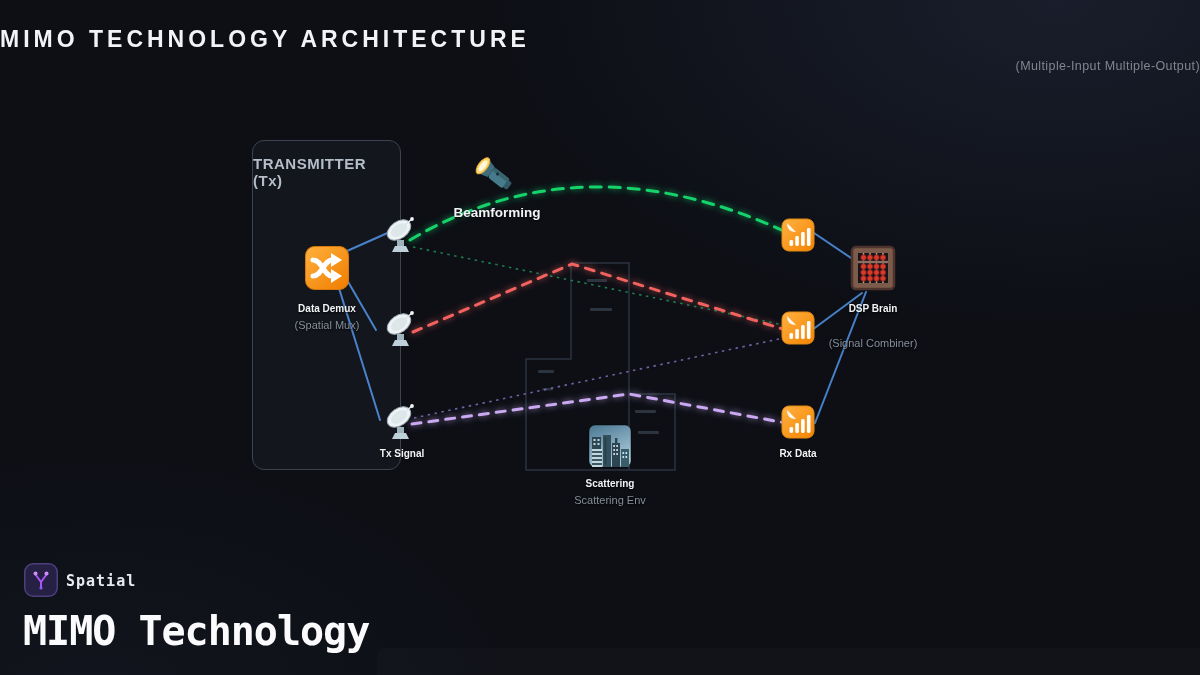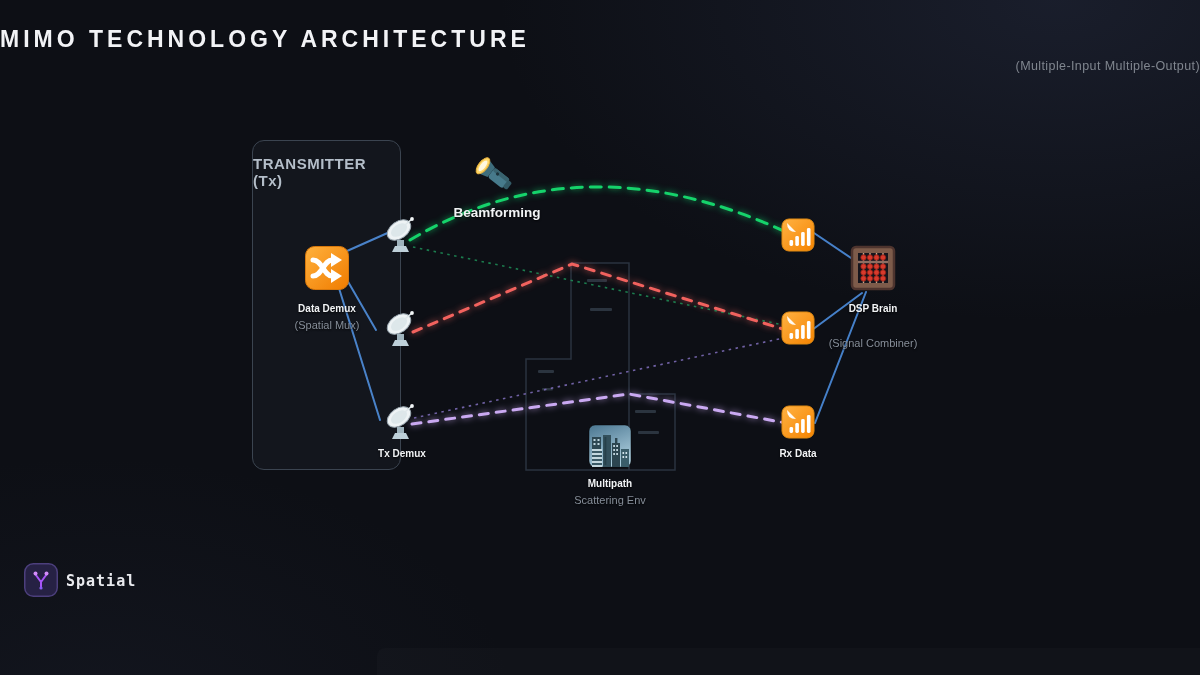--- a/index.html
+++ b/index.html
@@ -253,29 +253,30 @@
         <rect x="35.5" y="33" width="1.6" height="2"></rect>
           <rect x="38.5" y="33" width="1.6" height="2"></rect>
         </g>
     </g>
   </svg>
 
   <div class="abs lbl lbl-main" style="left:327px;top:303px;">Data Demux</div>
   <div class="abs lbl lbl-sub" style="left:327px;top:319px;">(Spatial Mux)</div>
   <div class="abs lbl lbl-main" style="left:873px;top:303px;">DSP Brain</div>
   <div class="abs lbl lbl-sub" style="left:873px;top:319px;margin-top:18px;">(Signal Combiner)</div>
-  <div class="abs lbl lbl-main" style="left:402px;top:448px;">Tx Demux</div>
+  <div class="abs lbl lbl-main" style="left:402px;top:448px;">Tx Signal</div>
   <div class="abs lbl lbl-main" style="left:798px;top:448px;">Rx Data</div>
   <div class="abs lbl lbl-main" style="left:497px;top:205px;font-size:13.5px;">Beamforming</div>
-  <div class="abs lbl lbl-main" style="left:610px;top:478px;">Multipath</div>
+  <div class="abs lbl lbl-main" style="left:610px;top:478px;">Scattering</div>
   <div class="abs lbl lbl-sub" style="left:610px;top:494px;">Scattering Env</div>
 
   <div class="abs foot-band"></div>
   <svg class="abs" style="left:24px;top:563px;" width="34" height="34" viewBox="0 0 34 34">
     <rect x="0.75" y="0.75" width="32.5" height="32.5" rx="8.5" fill="#262144" stroke="#4c3f7d" stroke-width="1.5"></rect>
     <path d="M17,25 L17,19 M17,19 L11.5,11.5 M17,19 L22.5,11.5" fill="none" stroke="#a855f7" stroke-width="2" stroke-linecap="round"></path>
     <circle cx="11.5" cy="10.5" r="2" fill="#d38df9"></circle>
     <circle cx="22.5" cy="10.5" r="2" fill="#d38df9"></circle>
     <circle cx="17" cy="25" r="1.6" fill="#8b5cf6"></circle>
   </svg>
   <div class="abs footer-brand">Spatial</div>
+  <div class="abs footer-title">MIMO Technology</div>
 
 </div>
 
 </body></html>

